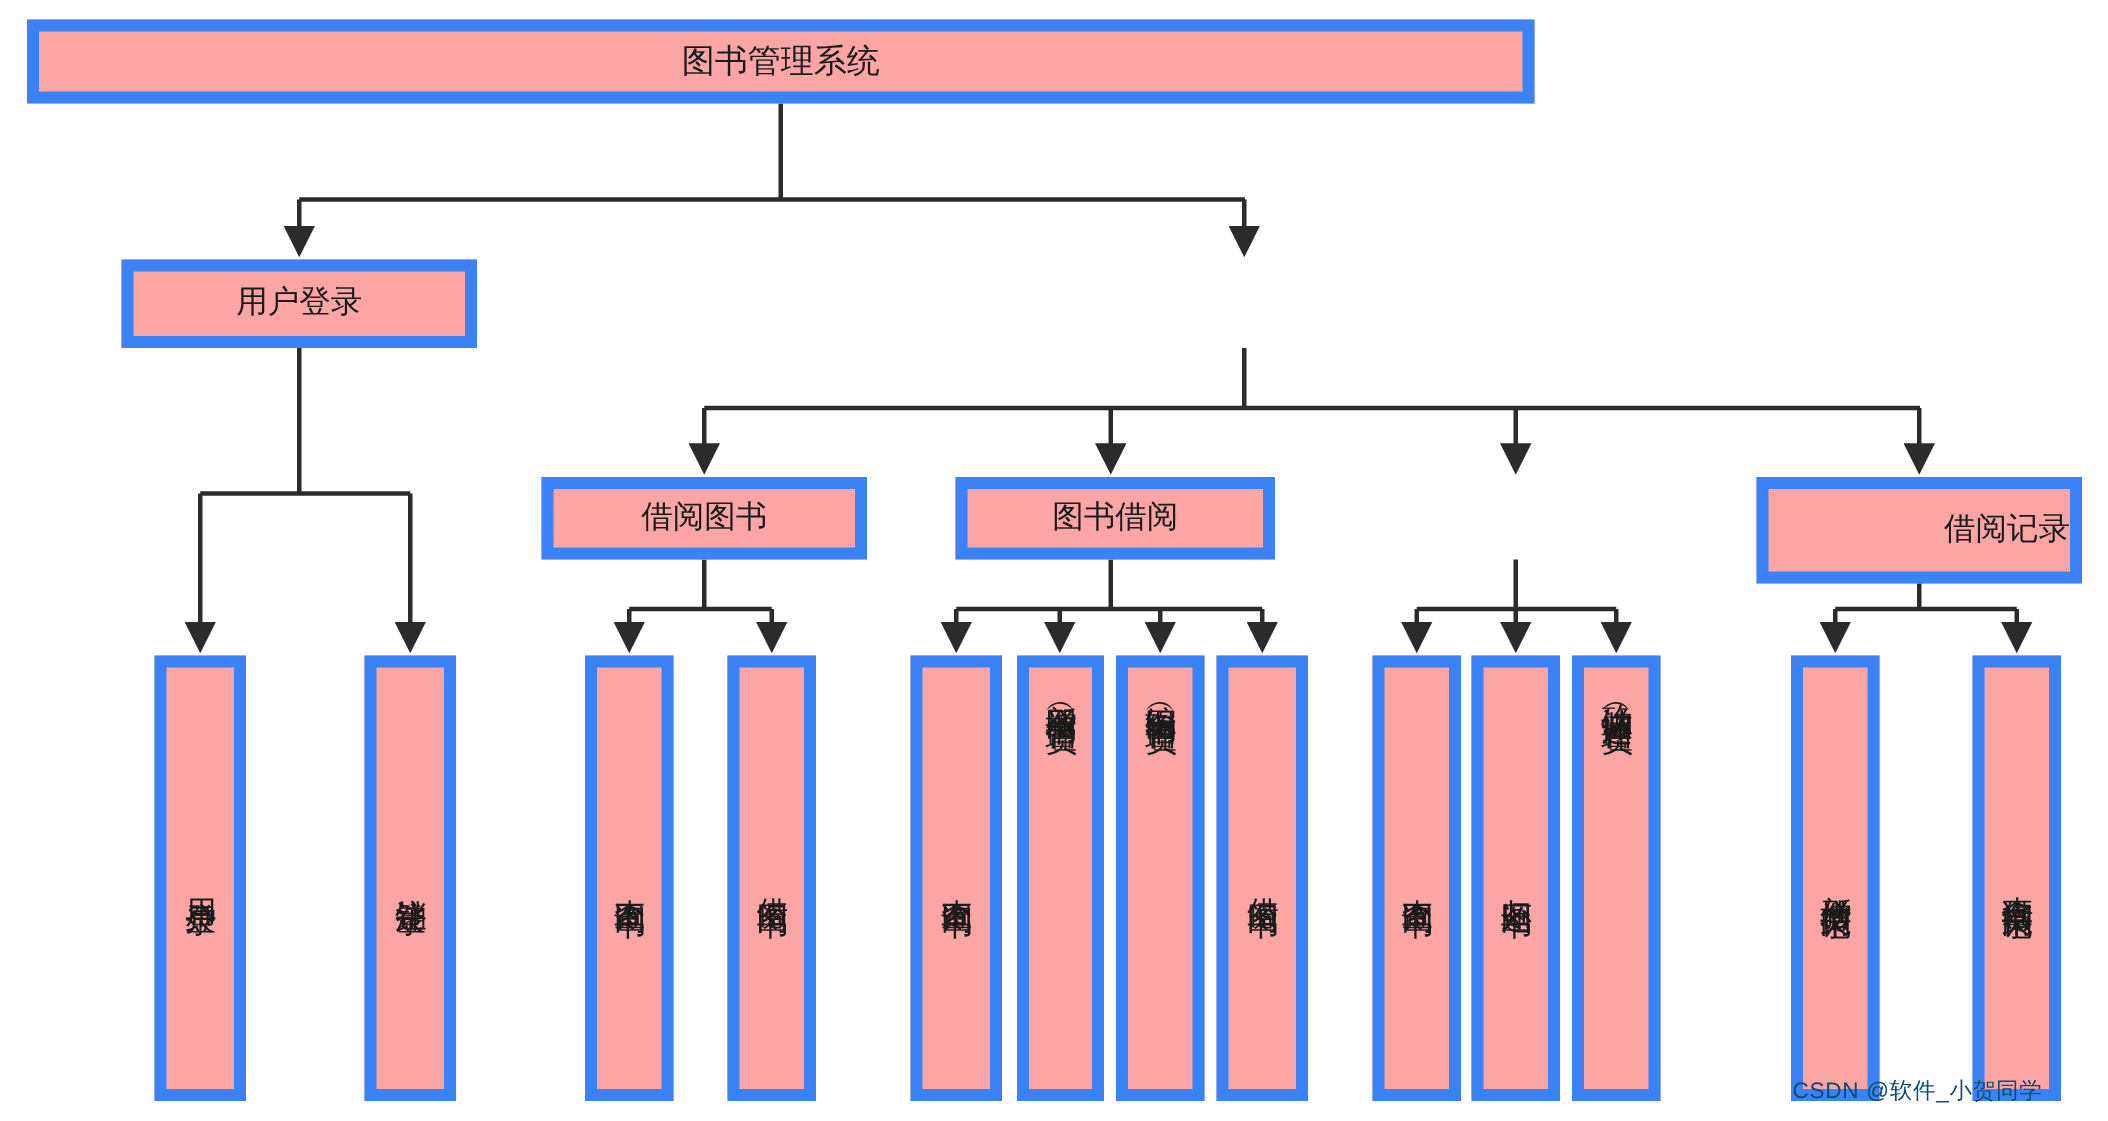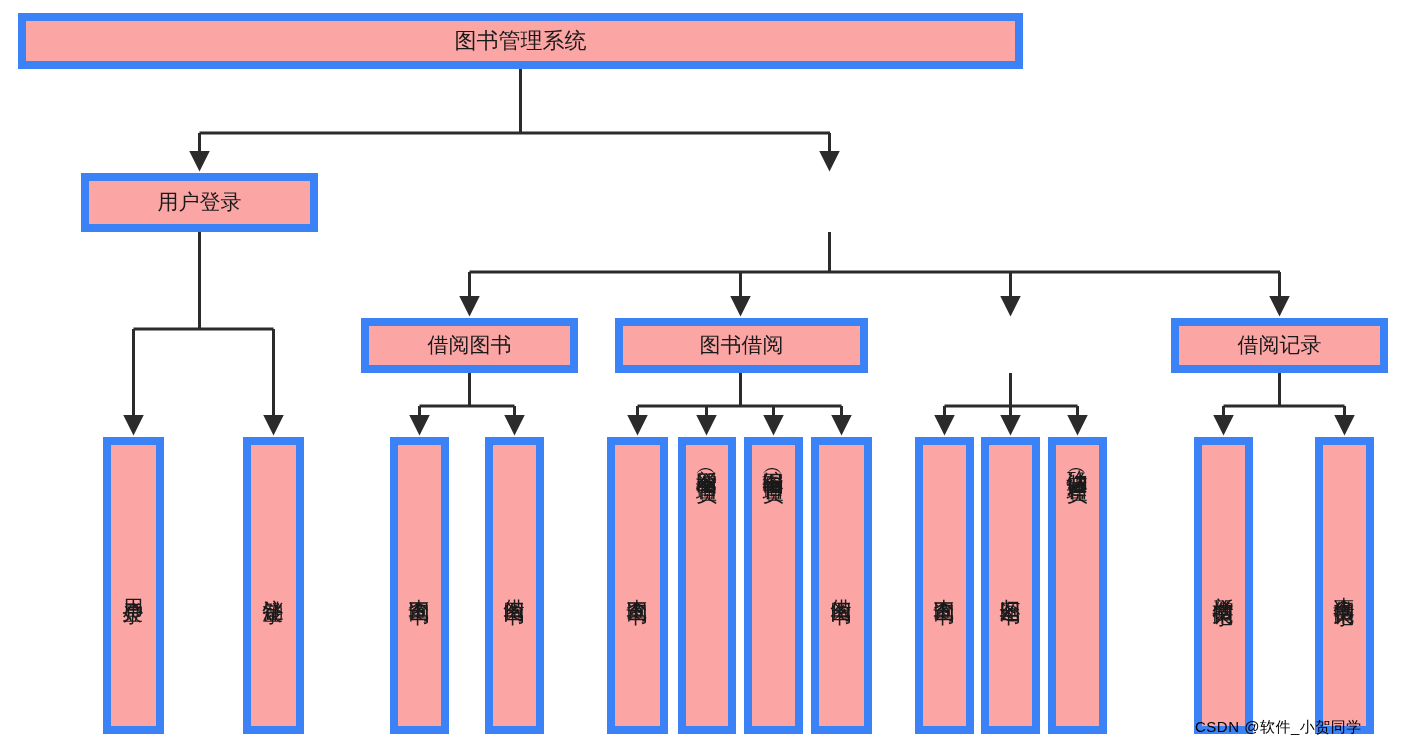--- a/index.html
+++ b/index.html
@@ -58,21 +58,21 @@
     letter-spacing: 2px;
     line-height: 1;
   }
   .node.vertical.mid {
     align-items: center;
     padding-top: 0;
   }
   .watermark {
     position: absolute;
     font-size: 15px;
-    color: #000000;
+    color: #0c4a6e;
     white-space: nowrap;
     letter-spacing: 0.5px;
   }
 </style>
 </head>
 <body>
 
 <div id="canvas">
 
   <svg id="edges" viewBox="0 0 1405 747" width="1405" height="747" xmlns="http://www.w3.org/2000/svg">
@@ -129,24 +129,24 @@
     <span class="label">图书管理系统</span>
   </div>
 
   <div class="node horizontal" style="left:81px; top:173px; width:237px; height:59px;">
     <span class="label">用户登录</span>
   </div>
 
   <div class="node horizontal" style="left:361px; top:318px; width:217px; height:55px;">
     <span class="label">借阅图书</span>
   </div>
-  <div class="node horizontal" style="left:615px; top:318px; width:253px; height:55px;">
+  <div class="node horizontal" style="left:637px; top:318px; width:213px; height:55px;">
     <span class="label">图书借阅</span>
   </div>
-  <div class="node horizontal" style="left:1171px; top:318px; width:217px; height:55px;">
+  <div class="node horizontal" style="left:1171px; top:318px; width:217px; height:71px;justify-content:flex-end;">
     <span class="label">借阅记录</span>
   </div>
 
   <div class="node vertical mid" style="left:103px; top:437px; width:61px; height:297px;">
     <span class="label">用户登录</span>
   </div>
   <div class="node vertical mid" style="left:243px; top:437px; width:61px; height:297px;">
     <span class="label">注销登录</span>
   </div>
 

